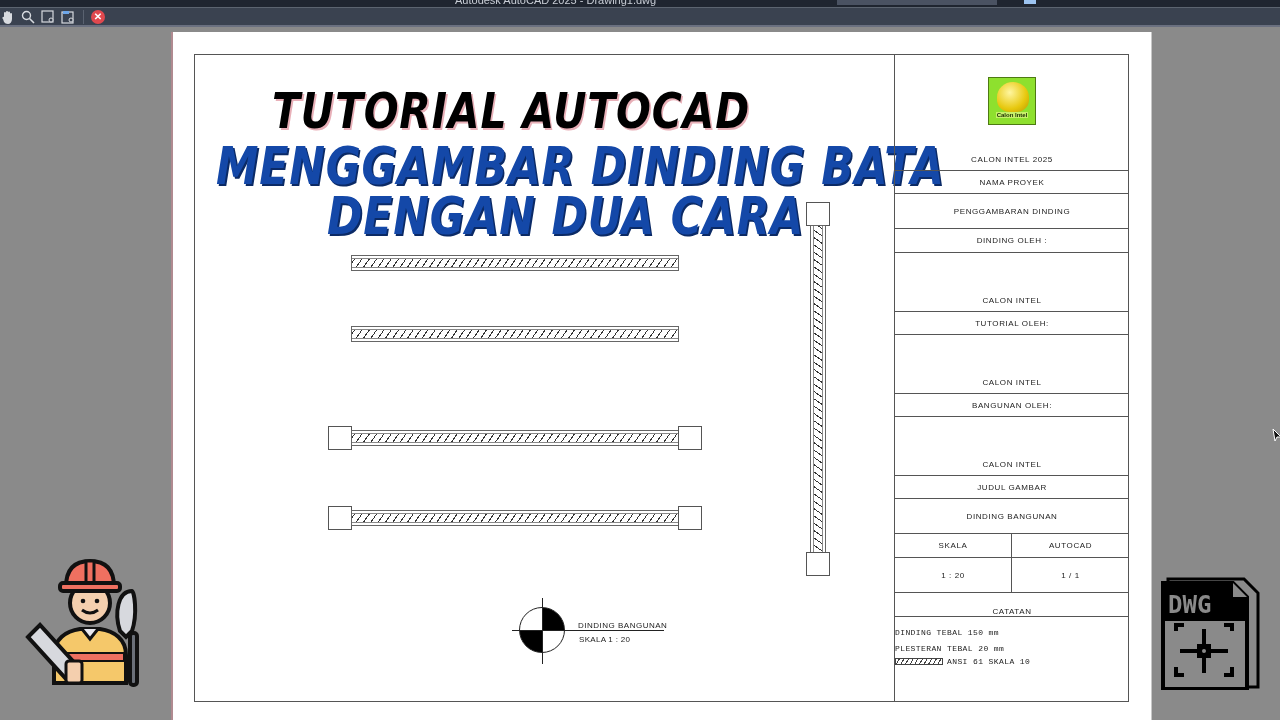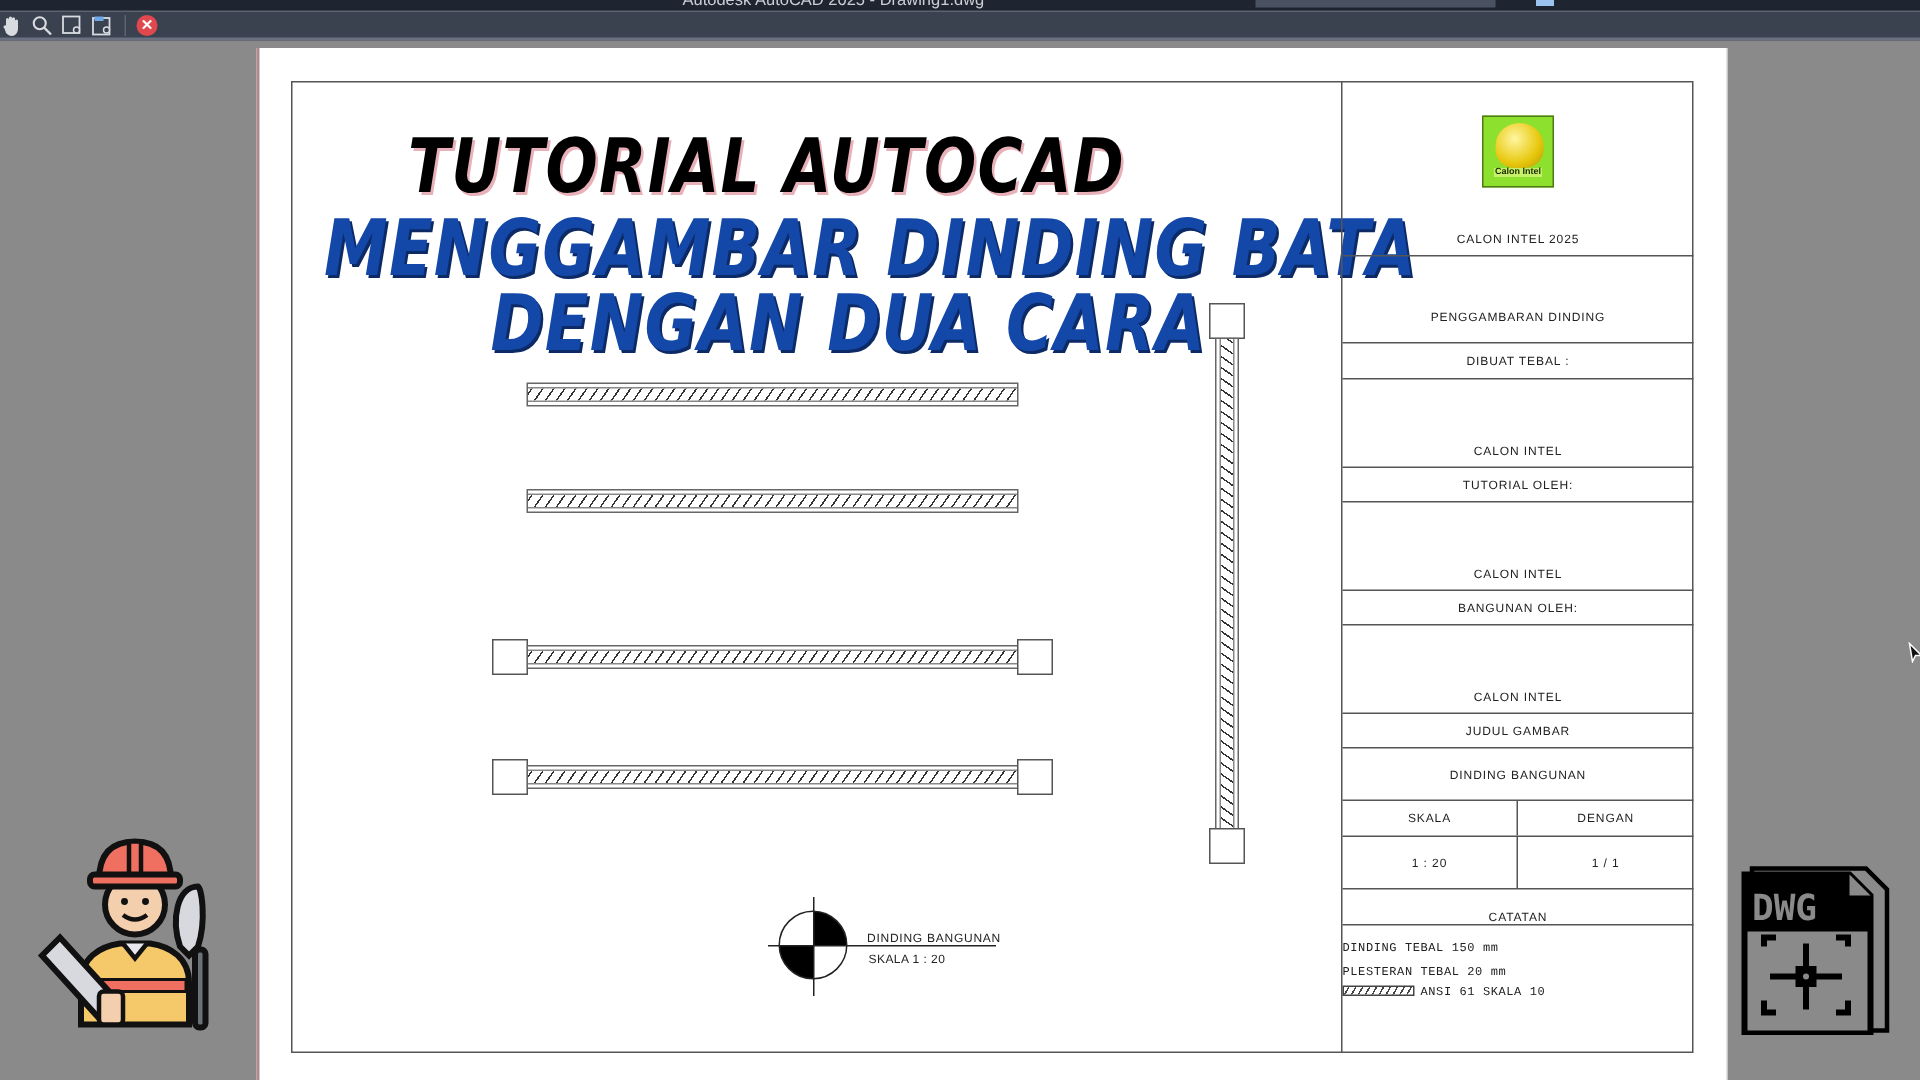--- a/index.html
+++ b/index.html
@@ -128,25 +128,28 @@
 <div class="sec-text2">SKALA 1 : 20</div>
 
 <div class="titleblock">
   <div class="logo">
     <div class="helmet"></div>
     <span class="lbl">Calon Intel</span>
   </div>
   <div class="tb-row" style="top:0; height:117px; align-items:flex-end; padding-bottom:6px;">
     <span>CALON INTEL 2025</span>
   </div>
+  <div class="tb-row" style="top:117px; height:23px;">
+    <span>NAMA PROYEK</span>
+  </div>
   <div class="tb-row" style="top:140px; height:35px;">
     <span>PENGGAMBARAN DINDING</span>
   </div>
   <div class="tb-row" style="top:175px; height:24px;">
-    <span>DIBUAT TEBAL :</span>
+    <span>DINDING OLEH :</span>
   </div>
   <div class="tb-row" style="top:199px; height:59px; align-items:flex-end; padding-bottom:6px;">
     <span>CALON INTEL</span>
   </div>
   <div class="tb-row" style="top:258px; height:23px;">
     <span>TUTORIAL OLEH:</span>
   </div>
   <div class="tb-row" style="top:281px; height:59px; align-items:flex-end; padding-bottom:6px;">
     <span>CALON INTEL</span>
   </div>
@@ -160,21 +163,21 @@
     <span>JUDUL GAMBAR</span>
   </div>
   <div class="tb-row" style="top:445px; height:35px;">
     <span>DINDING BANGUNAN</span>
   </div>
   <div class="tb-row" style="top:480px; height:24px;">
     <div class="half left">
         <span>SKALA</span>
       </div>
     <div class="half">
-        <span>DENGAN</span>
+        <span>AUTOCAD</span>
       </div>
   </div>
   <div class="tb-row" style="top:504px; height:35px;">
     <div class="half left">
         <span>1 : 20</span>
       </div>
     <div class="half">
         <span>1 / 1</span>
       </div>
   </div>

